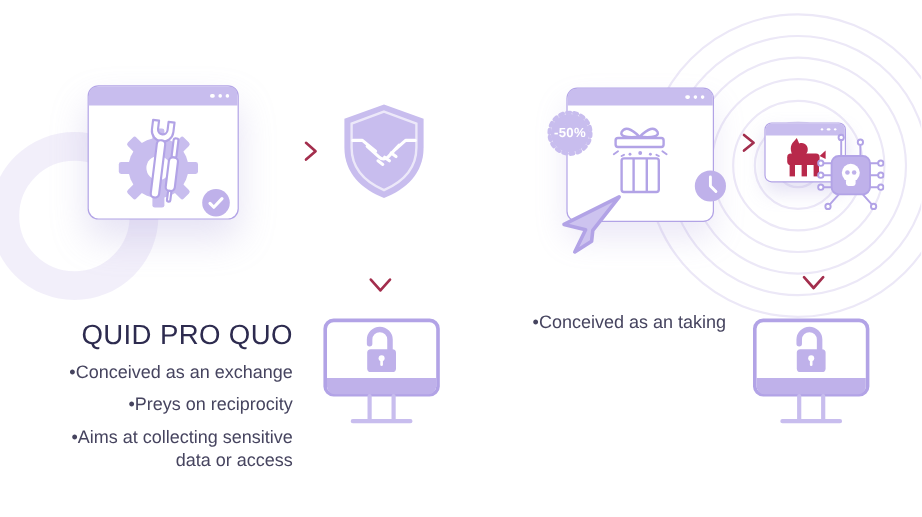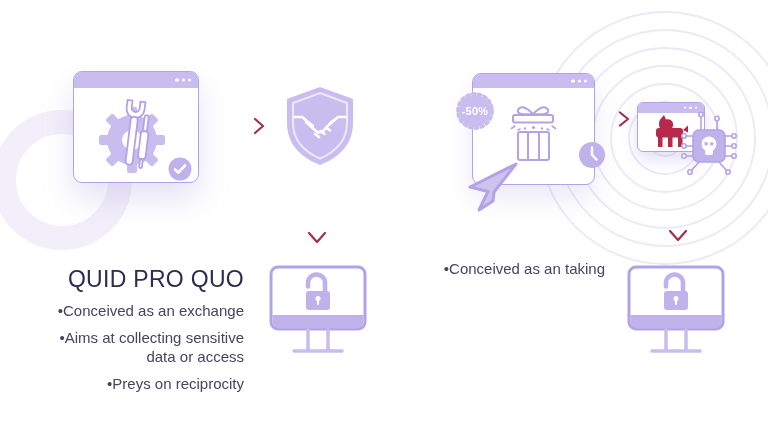--- a/index.html
+++ b/index.html
@@ -141,25 +141,25 @@
     </g>
     <path d="M40 66 v20 M60 66 v20 M26 87 h48" fill="none" stroke="var(--purple-fill)" stroke-width="3.5" stroke-linecap="round"></path>
   </svg>
 
   <div class="text-col left">
     <h2 class="panel-title">QUID PRO QUO</h2>
     <div class="bullet">
       <div class="bullet-line">•Conceived as an exchange</div>
     </div>
     <div class="bullet">
+      <div class="bullet-line">•Preys on reciprocity</div>
+    </div>
+    <div class="bullet">
       <div class="bullet-line">•Aims at collecting sensitive</div>
       <div class="bullet-line">data or access</div>
-    </div>
-    <div class="bullet">
-      <div class="bullet-line">•Preys on reciprocity</div>
     </div>
   </div>
 
   <div class="window win2">
     <div class="win-header">
       <span class="dots">
           <i></i>
           <i></i>
           <i></i>
         </span>

